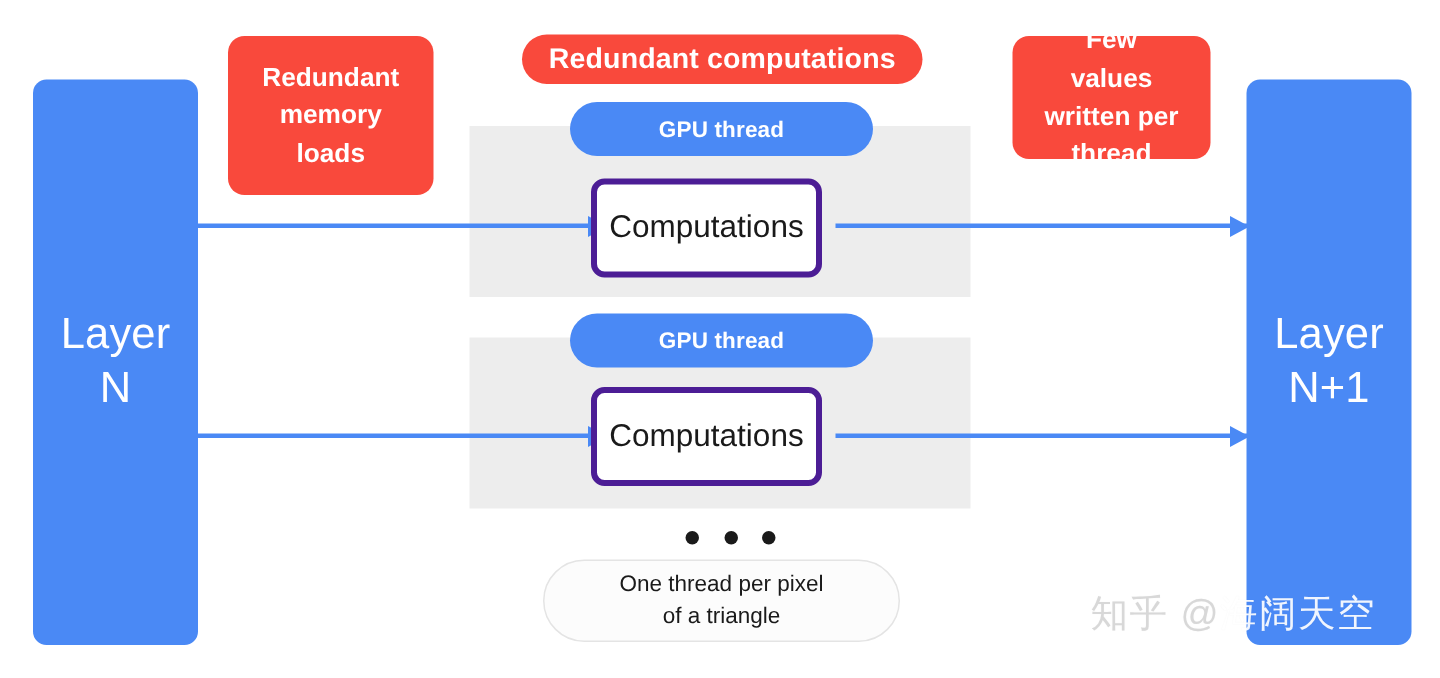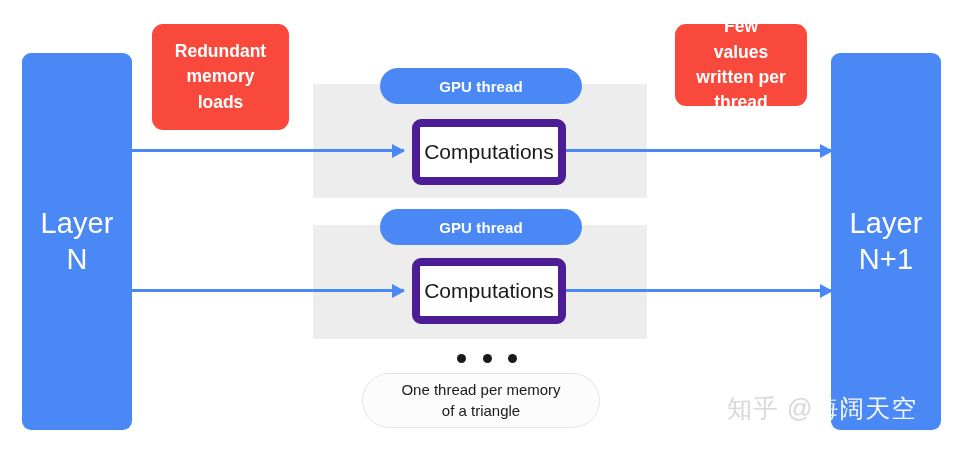--- a/index.html
+++ b/index.html
@@ -98,28 +98,28 @@
     height: 36px;
     letter-spacing: 0.1px;
   }
   #gpu-thread-1 { top: 68px; }
   #gpu-thread-2 { top: 209px; }
 
   
   .compute-box {
     position: absolute;
     background: #ffffff;
-    border: 8px solid #4c1d95;
+    border: 4px solid #4c1d95;
     border-radius: 9px;
     display: flex;
     align-items: center;
     justify-content: center;
     color: #1a1a1a;
     font-size: 21px;
-    left: 412px;
+    left: 394px;
     width: 154px;
     height: 66px;
     box-sizing: border-box;
   }
   #compute-box-1 { top: 119px; }
   #compute-box-2 { top: 258px; }
 
   
   .arrow {
     position: absolute;
@@ -213,39 +213,40 @@
   <div class="layer-col" id="layer-n">Layer
 N</div>
 
   <div class="layer-col" id="layer-n1">Layer
 N+1</div>
 
   <div class="callout-card" id="callout-memory-loads">Redundant
 memory
 loads</div>
 
+  <div class="callout-pill" id="callout-redundant-computations">Redundant computations</div>
 
   <div class="callout-card" id="callout-few-values">Few values
 written per
 thread</div>
 
   <div class="gpu-pill" id="gpu-thread-1">GPU thread</div>
 
   <div class="gpu-pill" id="gpu-thread-2">GPU thread</div>
 
   <div class="compute-box" id="compute-box-1">Computations</div>
 
   <div class="compute-box" id="compute-box-2">Computations</div>
 
   <div id="ellipsis-dots">
     <span class="dot"></span>
     <span class="dot"></span>
     <span class="dot"></span>
   </div>
 
-  <div id="note-pill">One thread per memory
+  <div id="note-pill">One thread per pixel
 of a triangle</div>
 
   <div id="watermark">
     <span class="wm-dark">知乎 @</span><span>海阔天空</span>
   </div>
 
 </div>
 
 </body></html>

